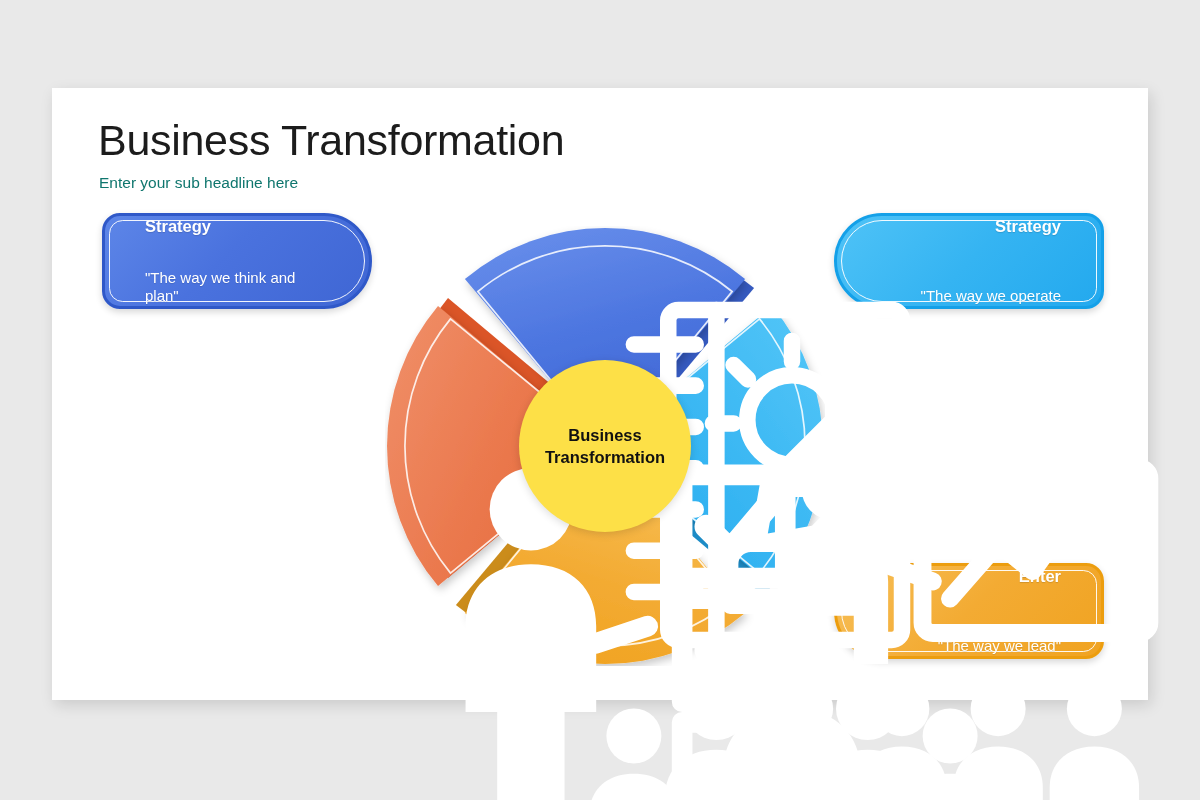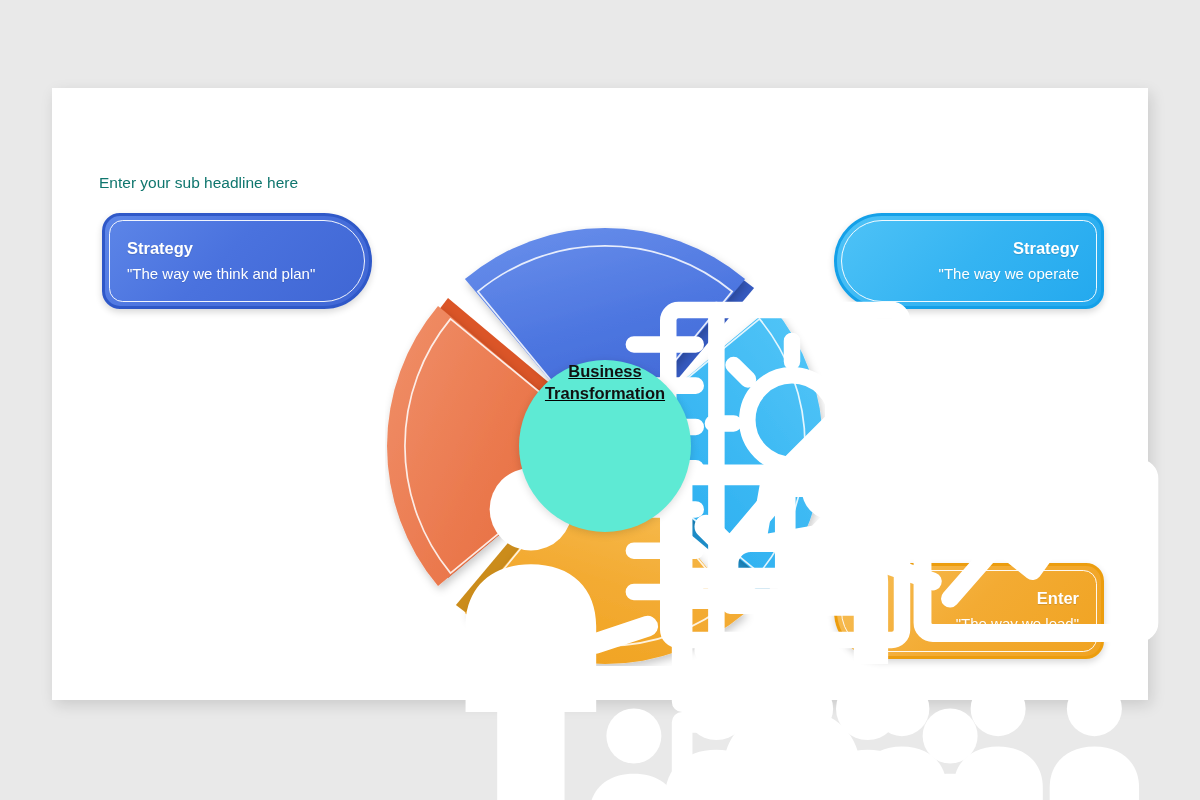--- a/index.html
+++ b/index.html
@@ -53,22 +53,22 @@
 
   
   .card {
     position: absolute;
     width: 270px;
     height: 96px;
     border-style: solid;
     border-width: 3px;
     display: flex;
     flex-direction: column;
-    justify-content: center;
-    padding: 0 22px;
+    justify-content: space-between;
+    padding: 0 40px;
     color: #ffffff;
   }
   .card .inner-ring {
     position: absolute;
     left: 4px; top: 4px; right: 4px; bottom: 4px;
     border: 1.6px solid rgba(255,255,255,0.92);
     pointer-events: none;
   }
   .card .card-title {
     position: relative;
@@ -140,28 +140,27 @@
 
   #hub {
     position: absolute;
     left: 50%;
     top: 50%;
     width: 172px;
     height: 172px;
     margin-left: -86px;
     margin-top: -86px;
     border-radius: 50%;
-    background: #5eead4;
+    background: #fde047;
     box-shadow: 0 2px 9px rgba(0,0,0,0.14);
     display: flex;
     flex-direction: column;
     align-items: center;
-    justify-content: flex-start;
+    justify-content: center;
     text-align: center;
-    text-decoration: underline;
   }
   #hub .hub-line {
     font-size: 16.5px;
     font-weight: bold;
     color: #111111;
     line-height: 1.35;
     white-space: nowrap;
   }
 
   .seg-icon {
@@ -178,20 +177,21 @@
   #icon-processes { left: 378px; top: 220px; }
   #icon-people    { left: 220px; top: 378px; }
   #icon-systems   { left: 62px;  top: 220px; }
 </style>
 </head>
 <body>
 
 <div id="stage">
   <div id="slide">
 
+    <div id="title">Business Transformation</div>
     <div id="subtitle">Enter your sub headline here</div>
 
     <div class="card left row-top" id="card-strategy">
       <span class="inner-ring"></span>
       <div class="card-title">Strategy</div>
       <div class="card-sub">"The way we think and plan"</div>
     </div>
 
     <div class="card right row-top" id="card-processes">
       <span class="inner-ring"></span>

